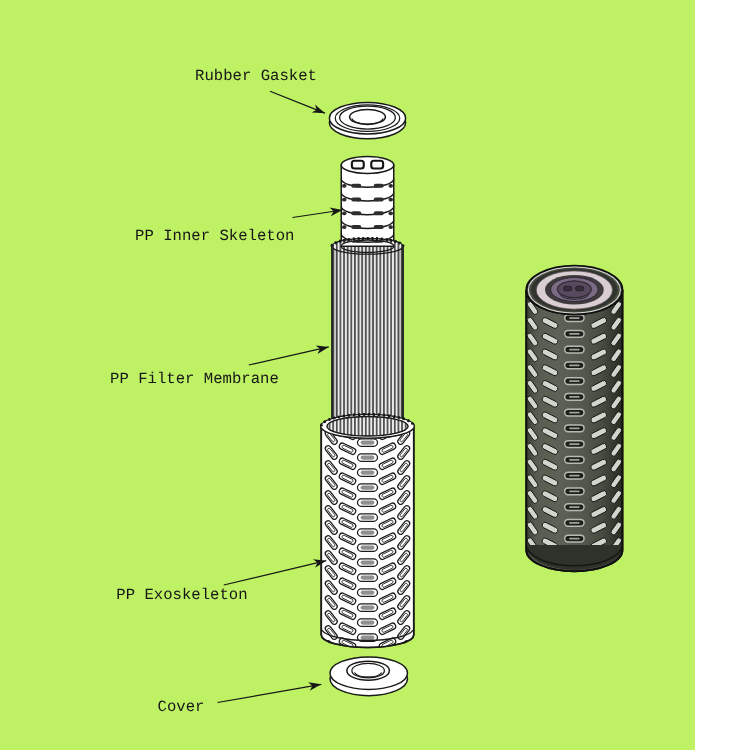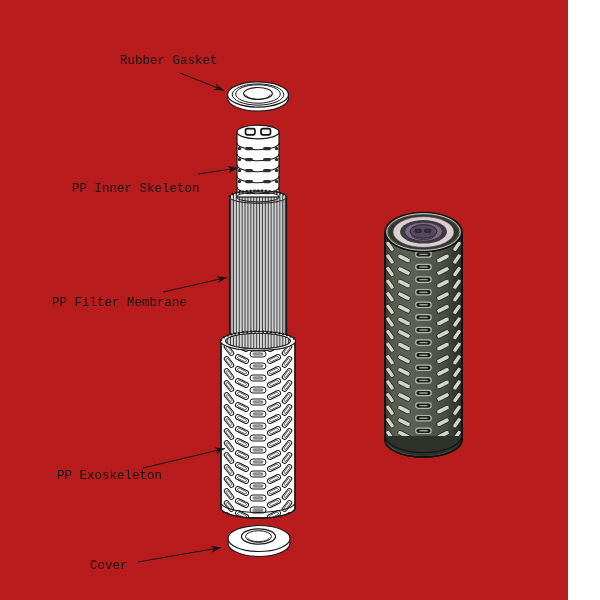--- a/index.html
+++ b/index.html
@@ -1,17 +1,17 @@
 <!DOCTYPE html>
 <html><head>
 <meta charset="utf-8">
 <style>
   html,body{margin:0;padding:0;background:#ffffff;}
-  #stage{position:relative;width:568px;height:600px;background:#b91c1c;overflow:hidden;
-         font-family:"Liberation Mono","DejaVu Sans Mono",monospace;}
+  #stage{position:relative;width:520px;height:600px;background:#bef264;overflow:hidden;
+         font-family:"Liberation Mono","DejaVu Sans Mono",monospace;padding-left:36px;}
   svg{display:block;}
   text.lbl{font-family:"Liberation Mono","DejaVu Sans Mono",monospace;font-size:12.5px;fill:#161616;}
 </style>
 </head>
 <body>
 
 <div id="stage">
 <svg id="scene" width="600" height="600" viewBox="0 0 600 600">
   <defs>
     <marker id="ah" markerWidth="12" markerHeight="9" refX="10" refY="4" orient="auto" markerUnits="userSpaceOnUse">

